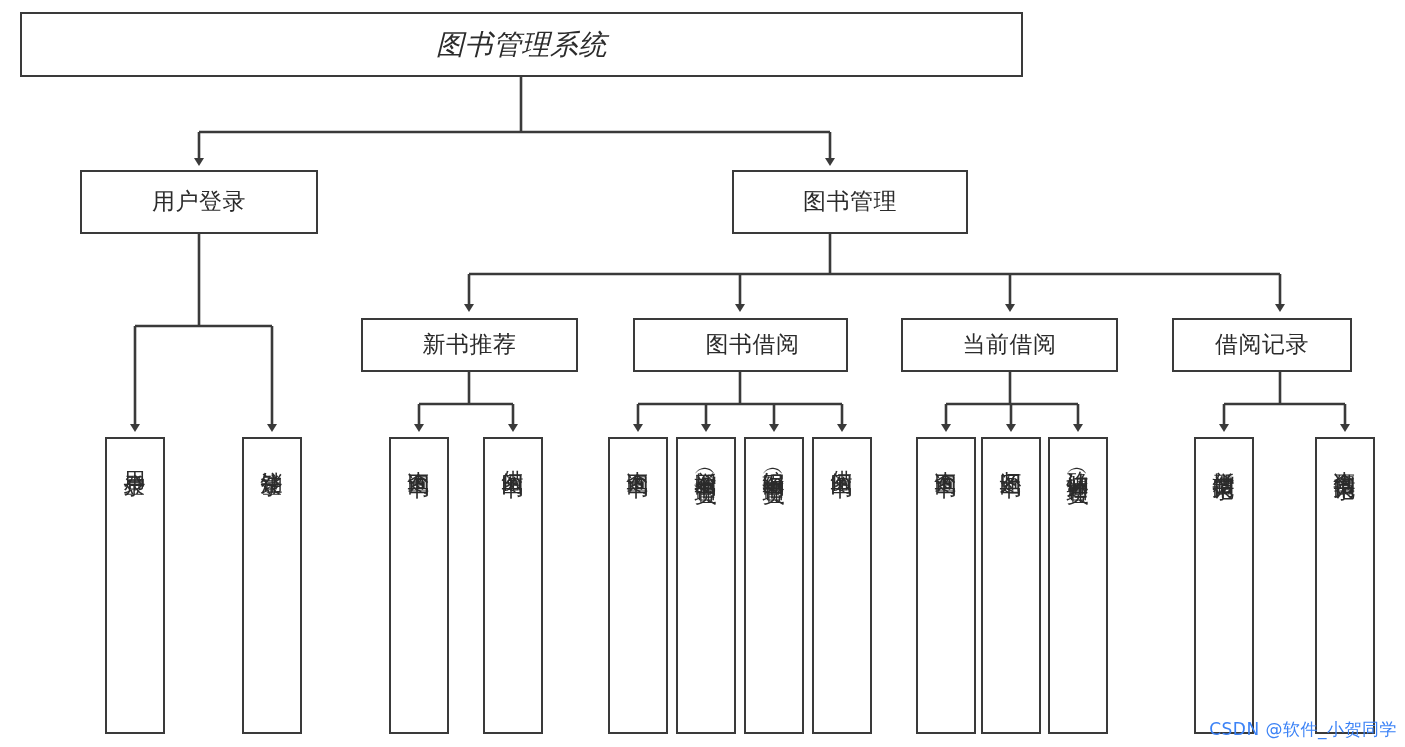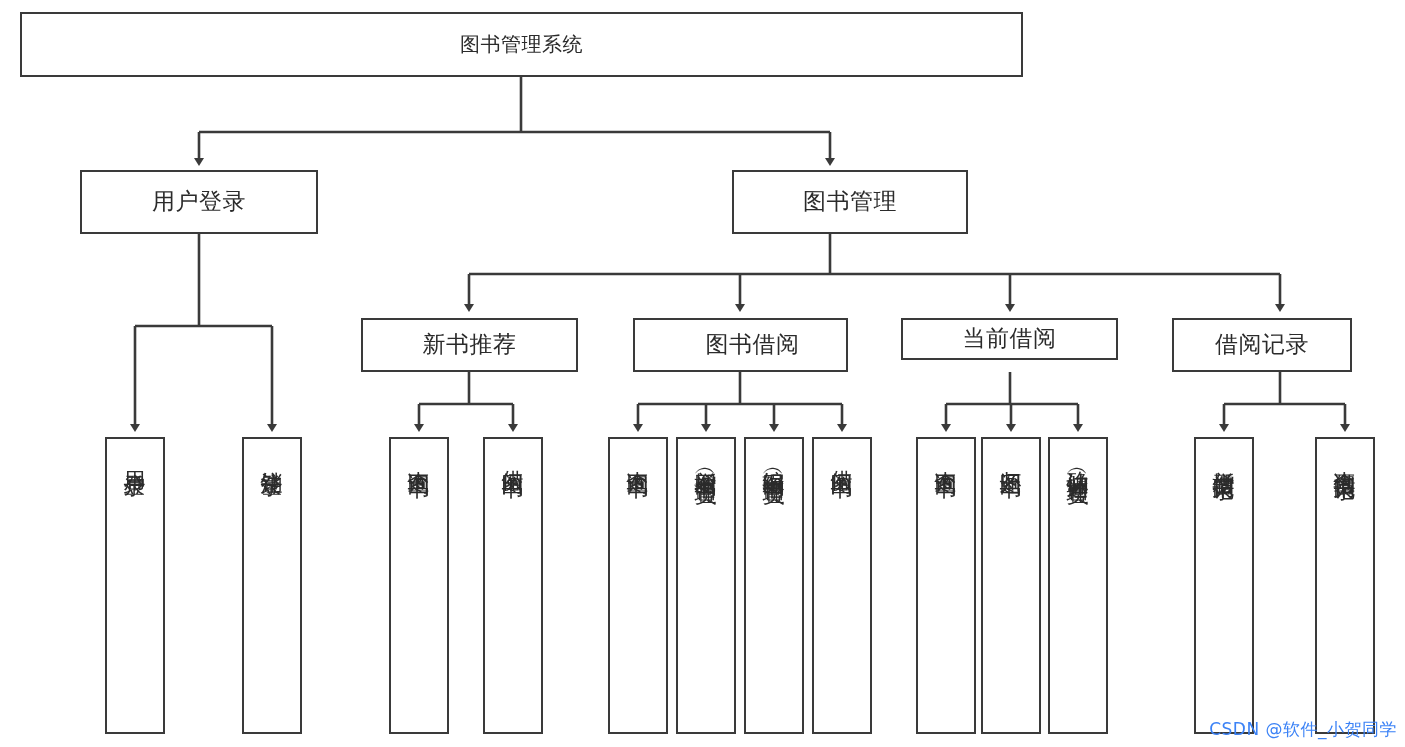--- a/index.html
+++ b/index.html
@@ -42,21 +42,22 @@
     line-height: 1.18;
     color: #2b2b2b;
     white-space: pre-line;
   }
   
   .node.horiz .node-label {
     font-size: 23px;
     letter-spacing: 0.5px;
   }
   .node.root .node-label {
-    font-size: 20px;
+    font-size: 28px;
+    font-style: italic;
   }
   
   .node.vert {
     align-items: flex-start;
     justify-content: center;
     padding-top: 14px;
   }
   .node.vert .node-label {
     writing-mode: vertical-rl;
     text-orientation: upright;
@@ -141,21 +142,21 @@
   <div class="node horiz" style="left:732px; top:170px; width:236px; height:64px;">
     <span class="node-label">图书管理</span>
   </div>
 
   <div class="node horiz" style="left:361px; top:318px; width:217px; height:54px;">
     <span class="node-label">新书推荐</span>
   </div>
   <div class="node horiz" style="left:633px; top:318px; width:215px; height:54px;padding-left:24px;">
     <span class="node-label">图书借阅</span>
   </div>
-  <div class="node horiz" style="left:901px; top:318px; width:217px; height:42px;">
+  <div class="node horiz" style="left:901px; top:318px; width:217px; height:54px;">
     <span class="node-label">当前借阅</span>
   </div>
   <div class="node horiz" style="left:1172px; top:318px; width:180px; height:54px;">
     <span class="node-label">借阅记录</span>
   </div>
 
   <div class="node vert" style="left:105px; top:437px; width:60px; height:297px;">
     <span class="node-label">用户登录</span>
   </div>
   <div class="node vert" style="left:242px; top:437px; width:60px; height:297px;">

